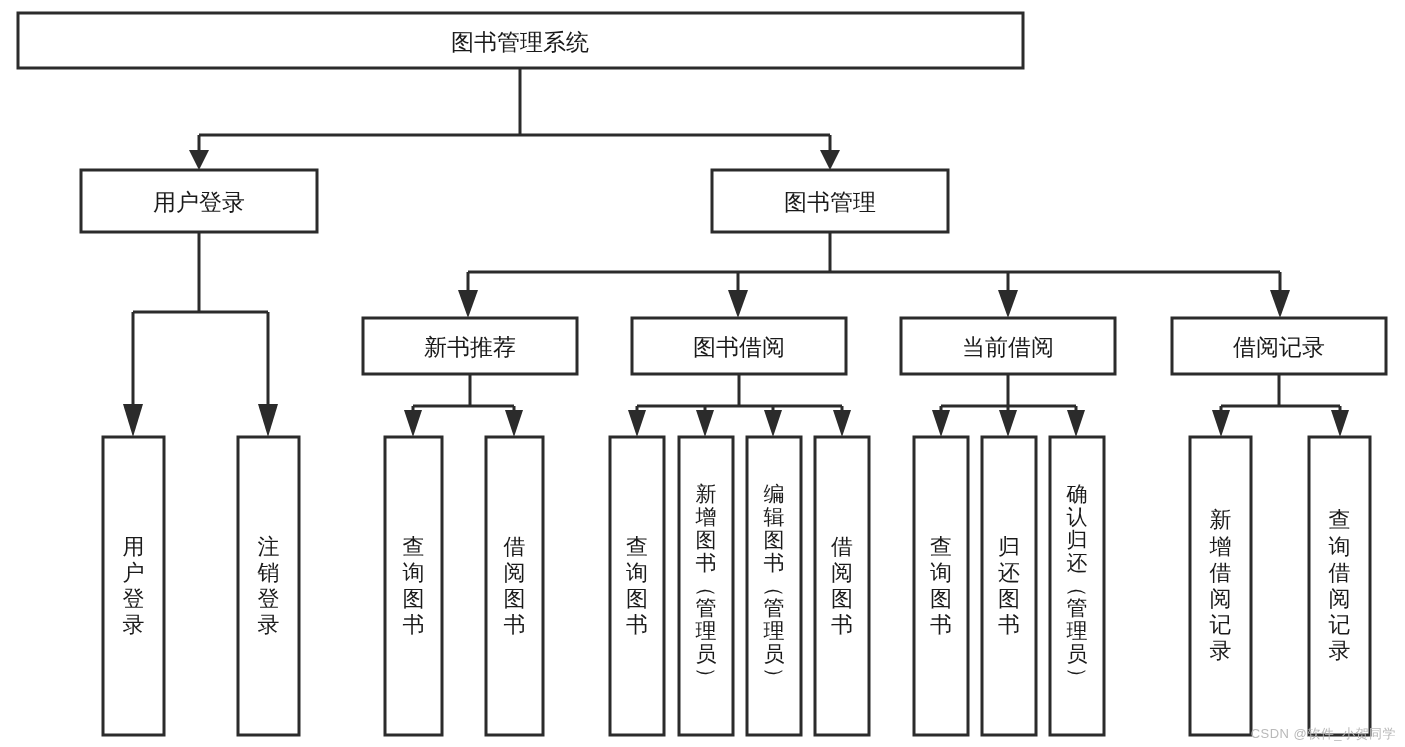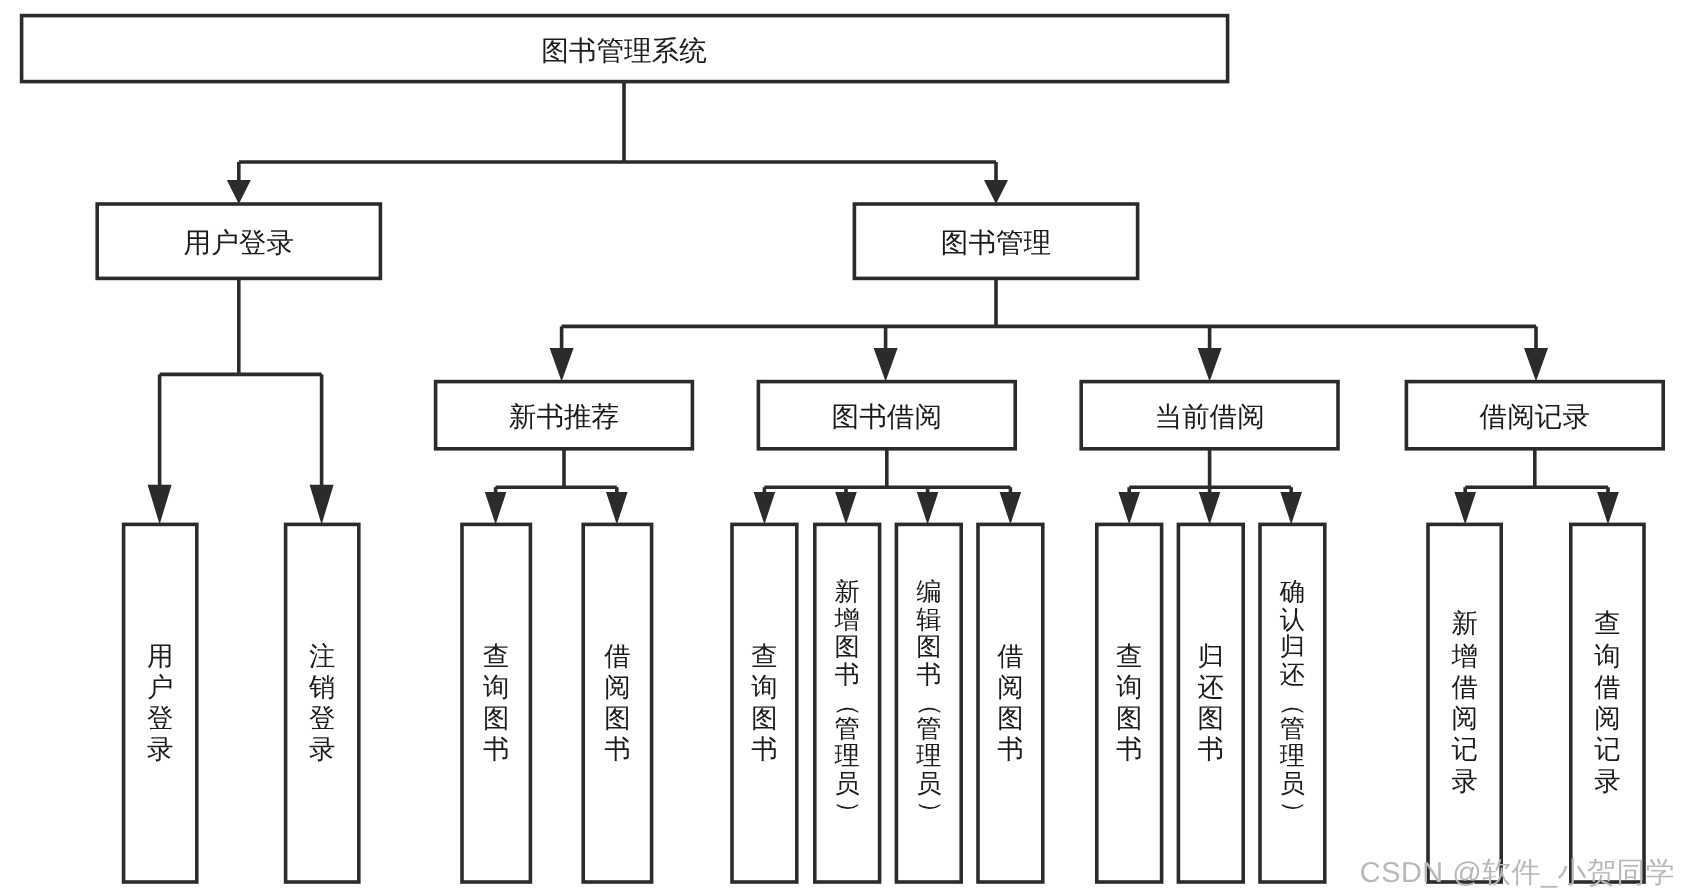--- a/index.html
+++ b/index.html
@@ -67,21 +67,21 @@
   }
   .vlabel span.vchar.rot {
     display: block;
     transform: rotate(90deg);
   }
   .watermark {
     position: absolute;
     right: 9px;
     bottom: 4px;
     font-family: "Liberation Sans", "DejaVu Sans", sans-serif;
-    font-size: 24px;
+    font-size: 13px;
     color: #b9b9b9;
     letter-spacing: 0.5px;
     white-space: nowrap;
   }
 </style>
 </head>
 <body>
 
 <div id="diagram-root">
 

